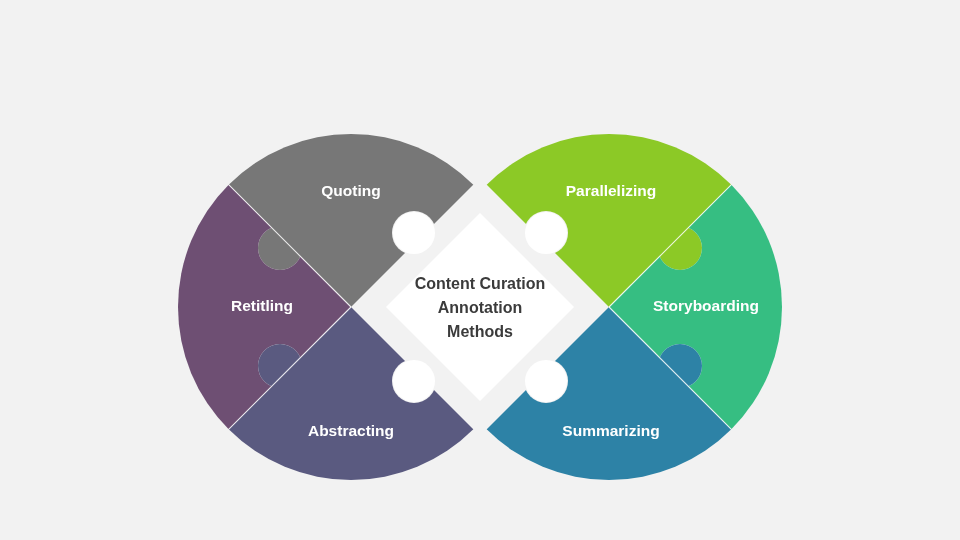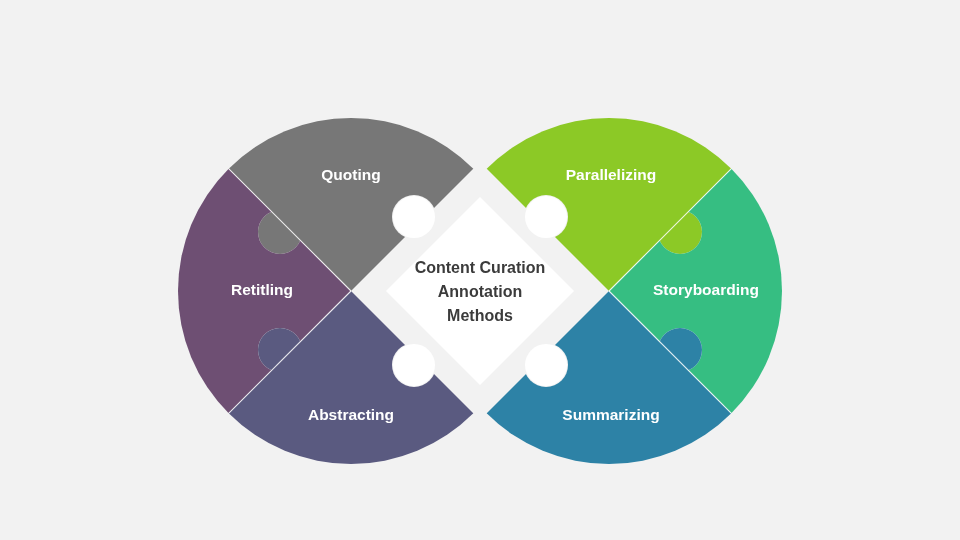--- a/index.html
+++ b/index.html
@@ -40,21 +40,21 @@
     font-size: 18px;
     font-weight: normal;
     color: #3f3f3f;
     line-height: 24px;
     margin: 6px 0 0 0;
     white-space: nowrap;
   }
   #diagram-wrap {
     position: absolute;
     left: 0;
-    top: 0;
+    top: 16px;
     width: 960px;
     height: 455px;
   }
   svg#puzzle {
     display: block;
     width: 960px;
     height: 540px;
   }
   .seg-label {
     font-family: "Liberation Sans", sans-serif;

